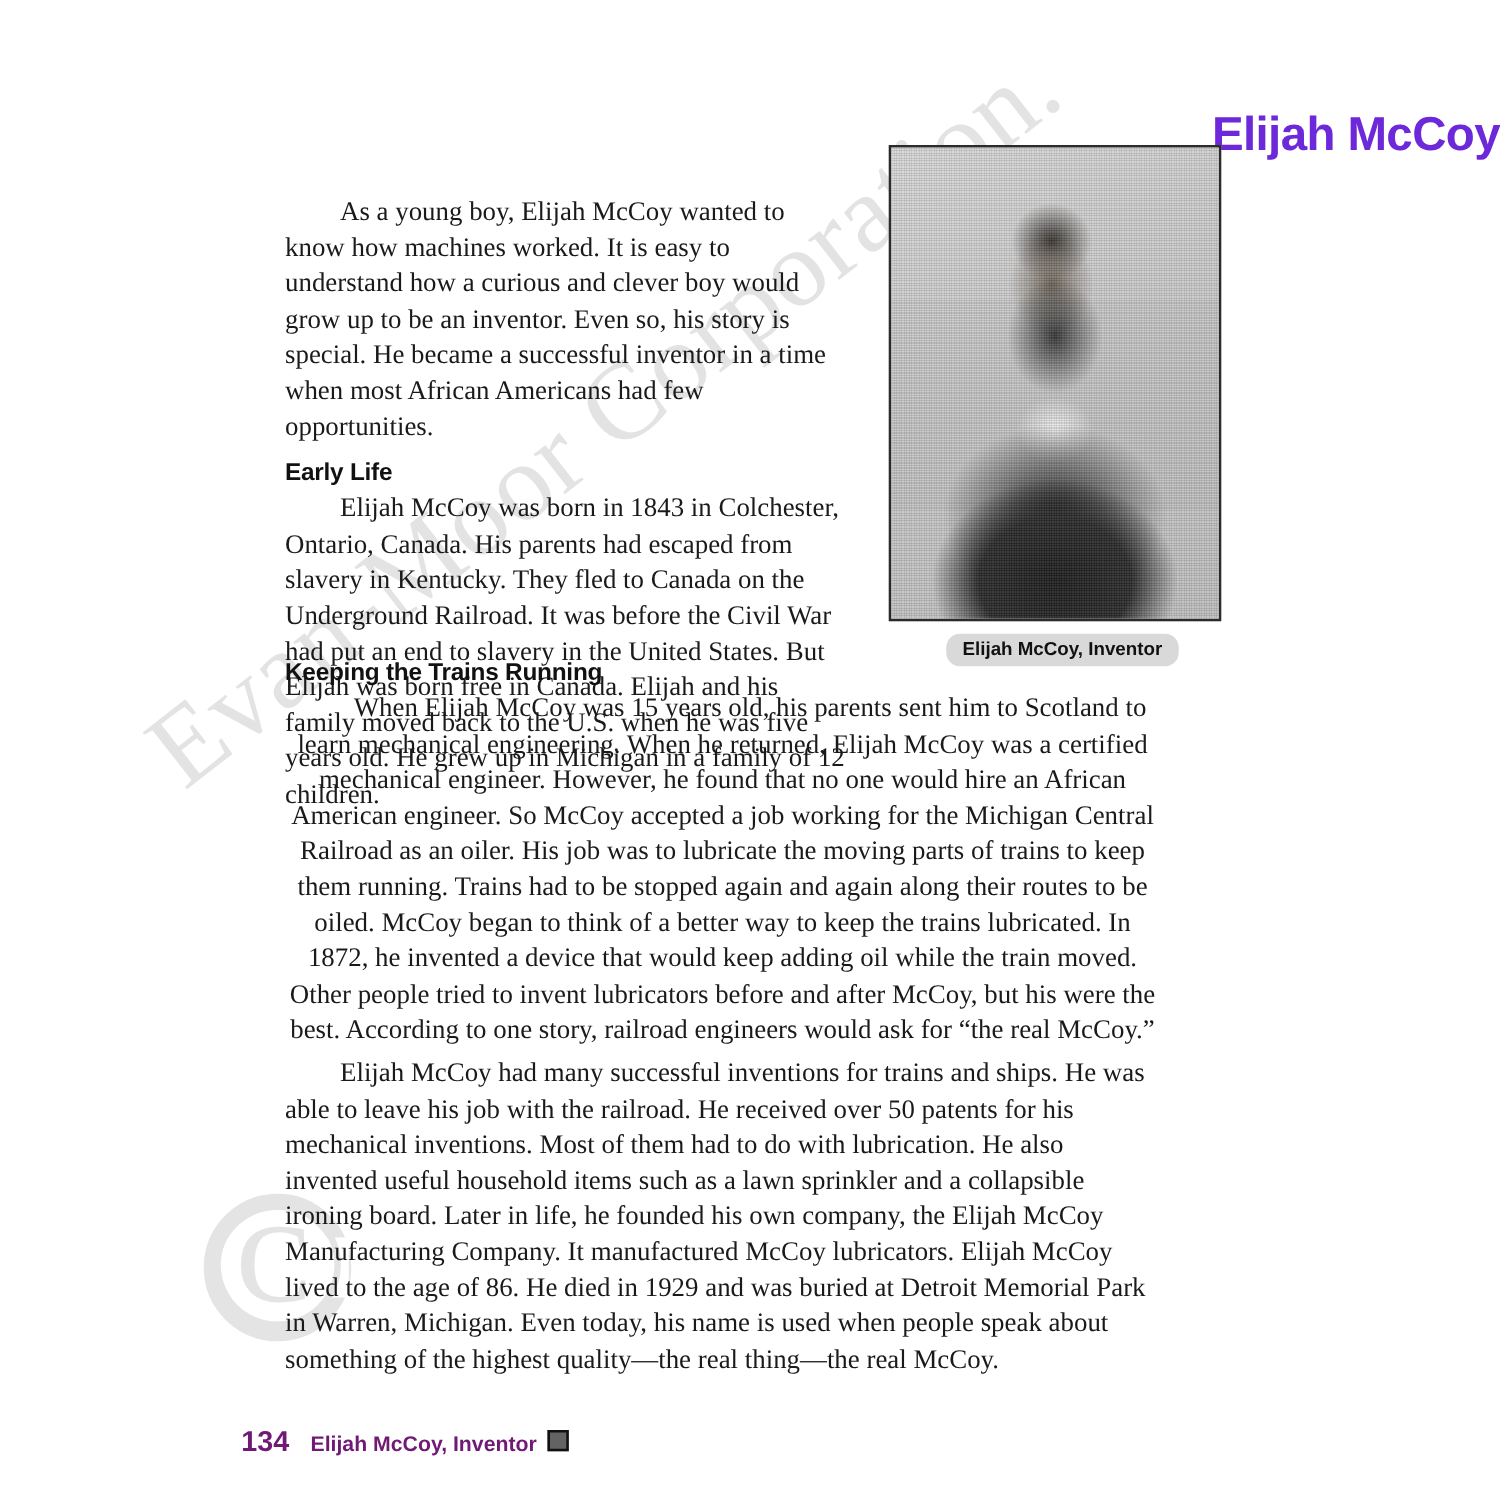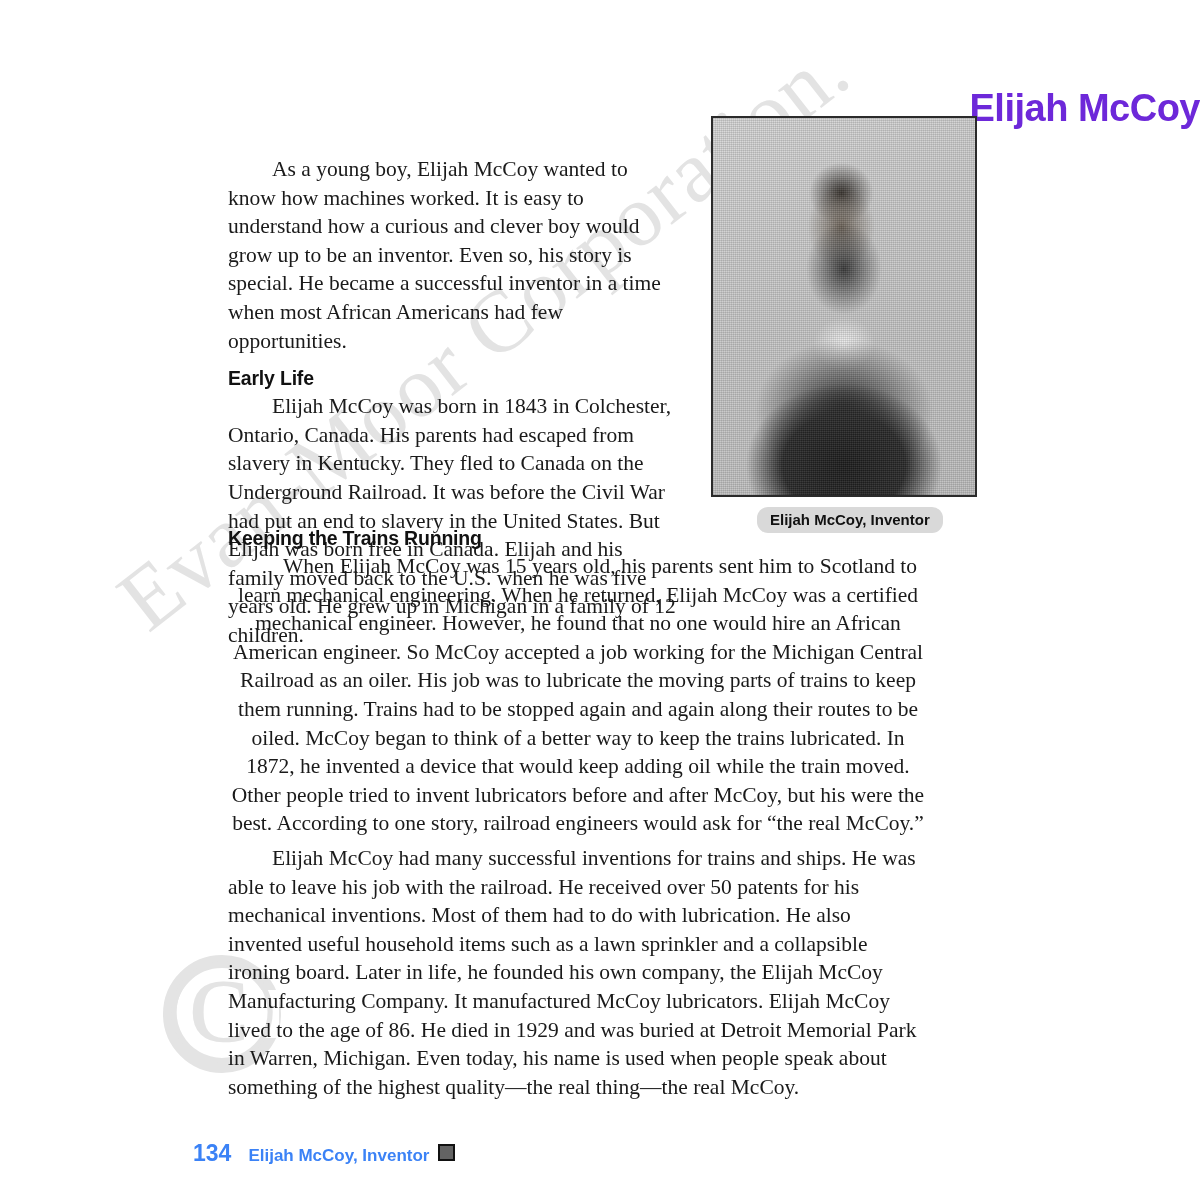--- a/index.html
+++ b/index.html
@@ -186,21 +186,21 @@
   }
   .footer-left {
     position: absolute;
     left: 193px;
     top: 0;
     display: flex;
     align-items: baseline;
     gap: 17px;
     font-family: "Liberation Sans", sans-serif;
     font-weight: bold;
-    color: #3b82f6;
+    color: #701a75;
   }
   .footer-page { font-size: 23px; }
   .footer-title { font-size: 17px; }
   .footer-square {
     display: inline-block;
     width: 13px;
     height: 13px;
     background: #636363;
     border: 2px solid #111111;
     box-sizing: content-box;

